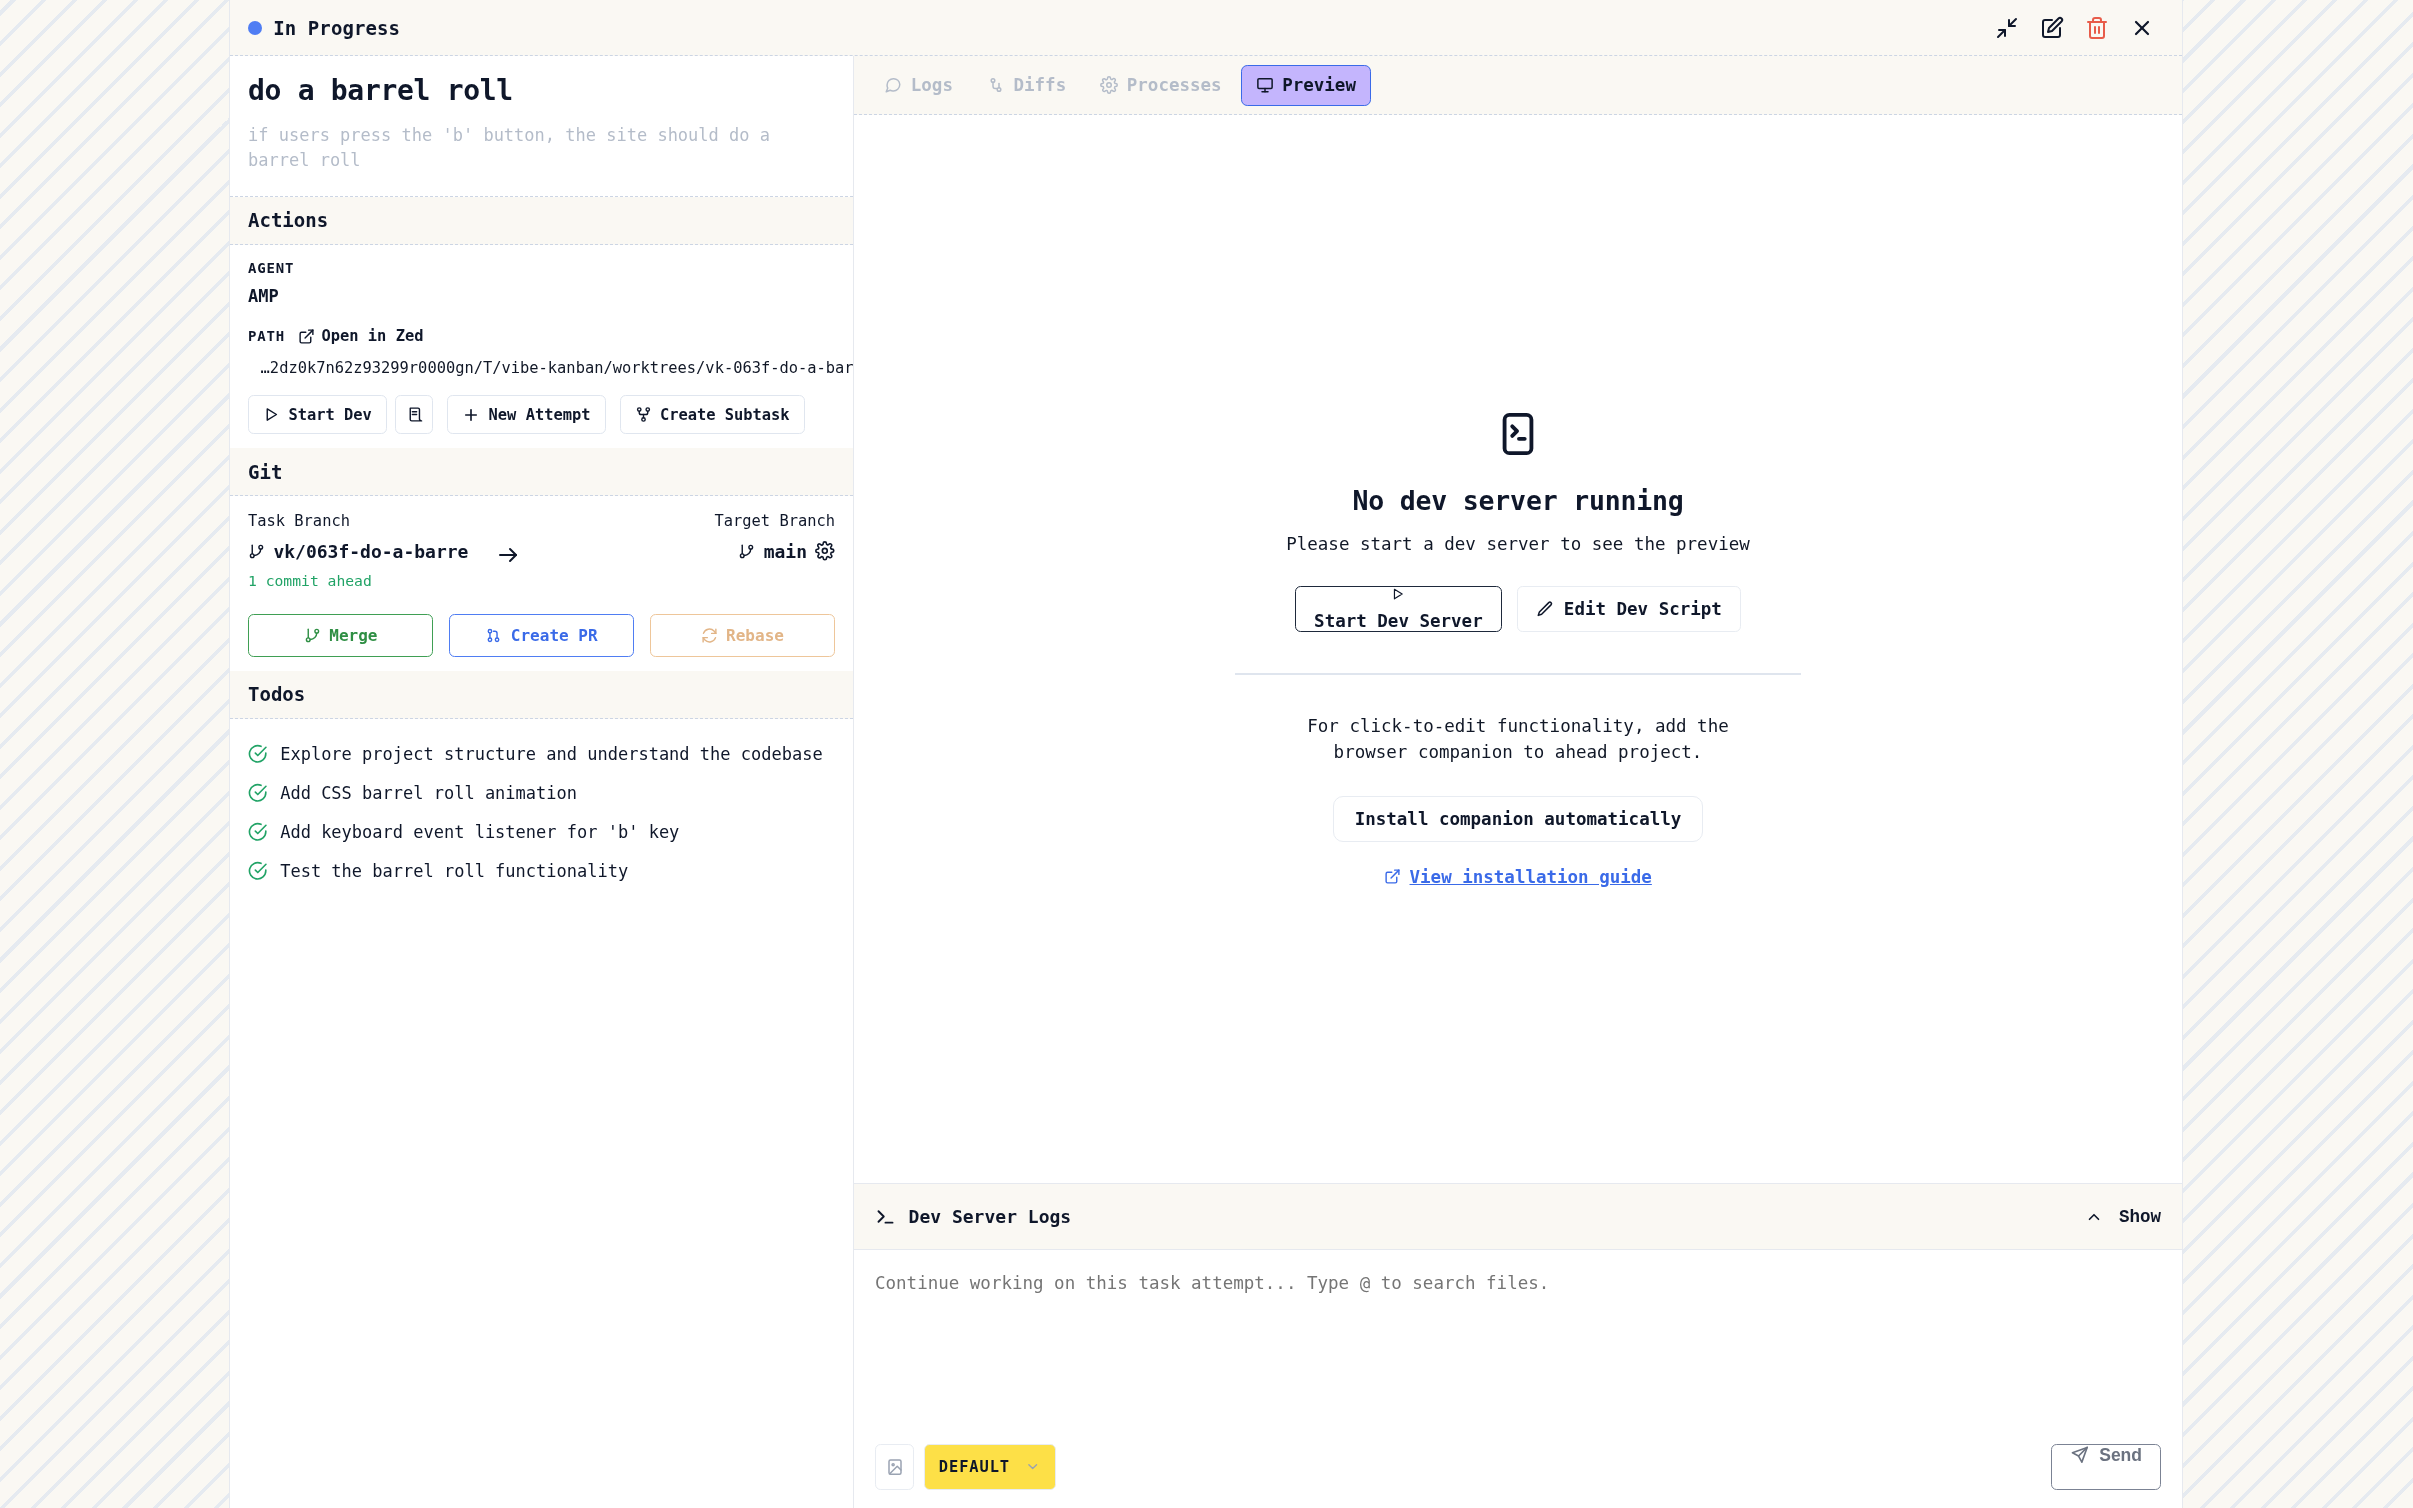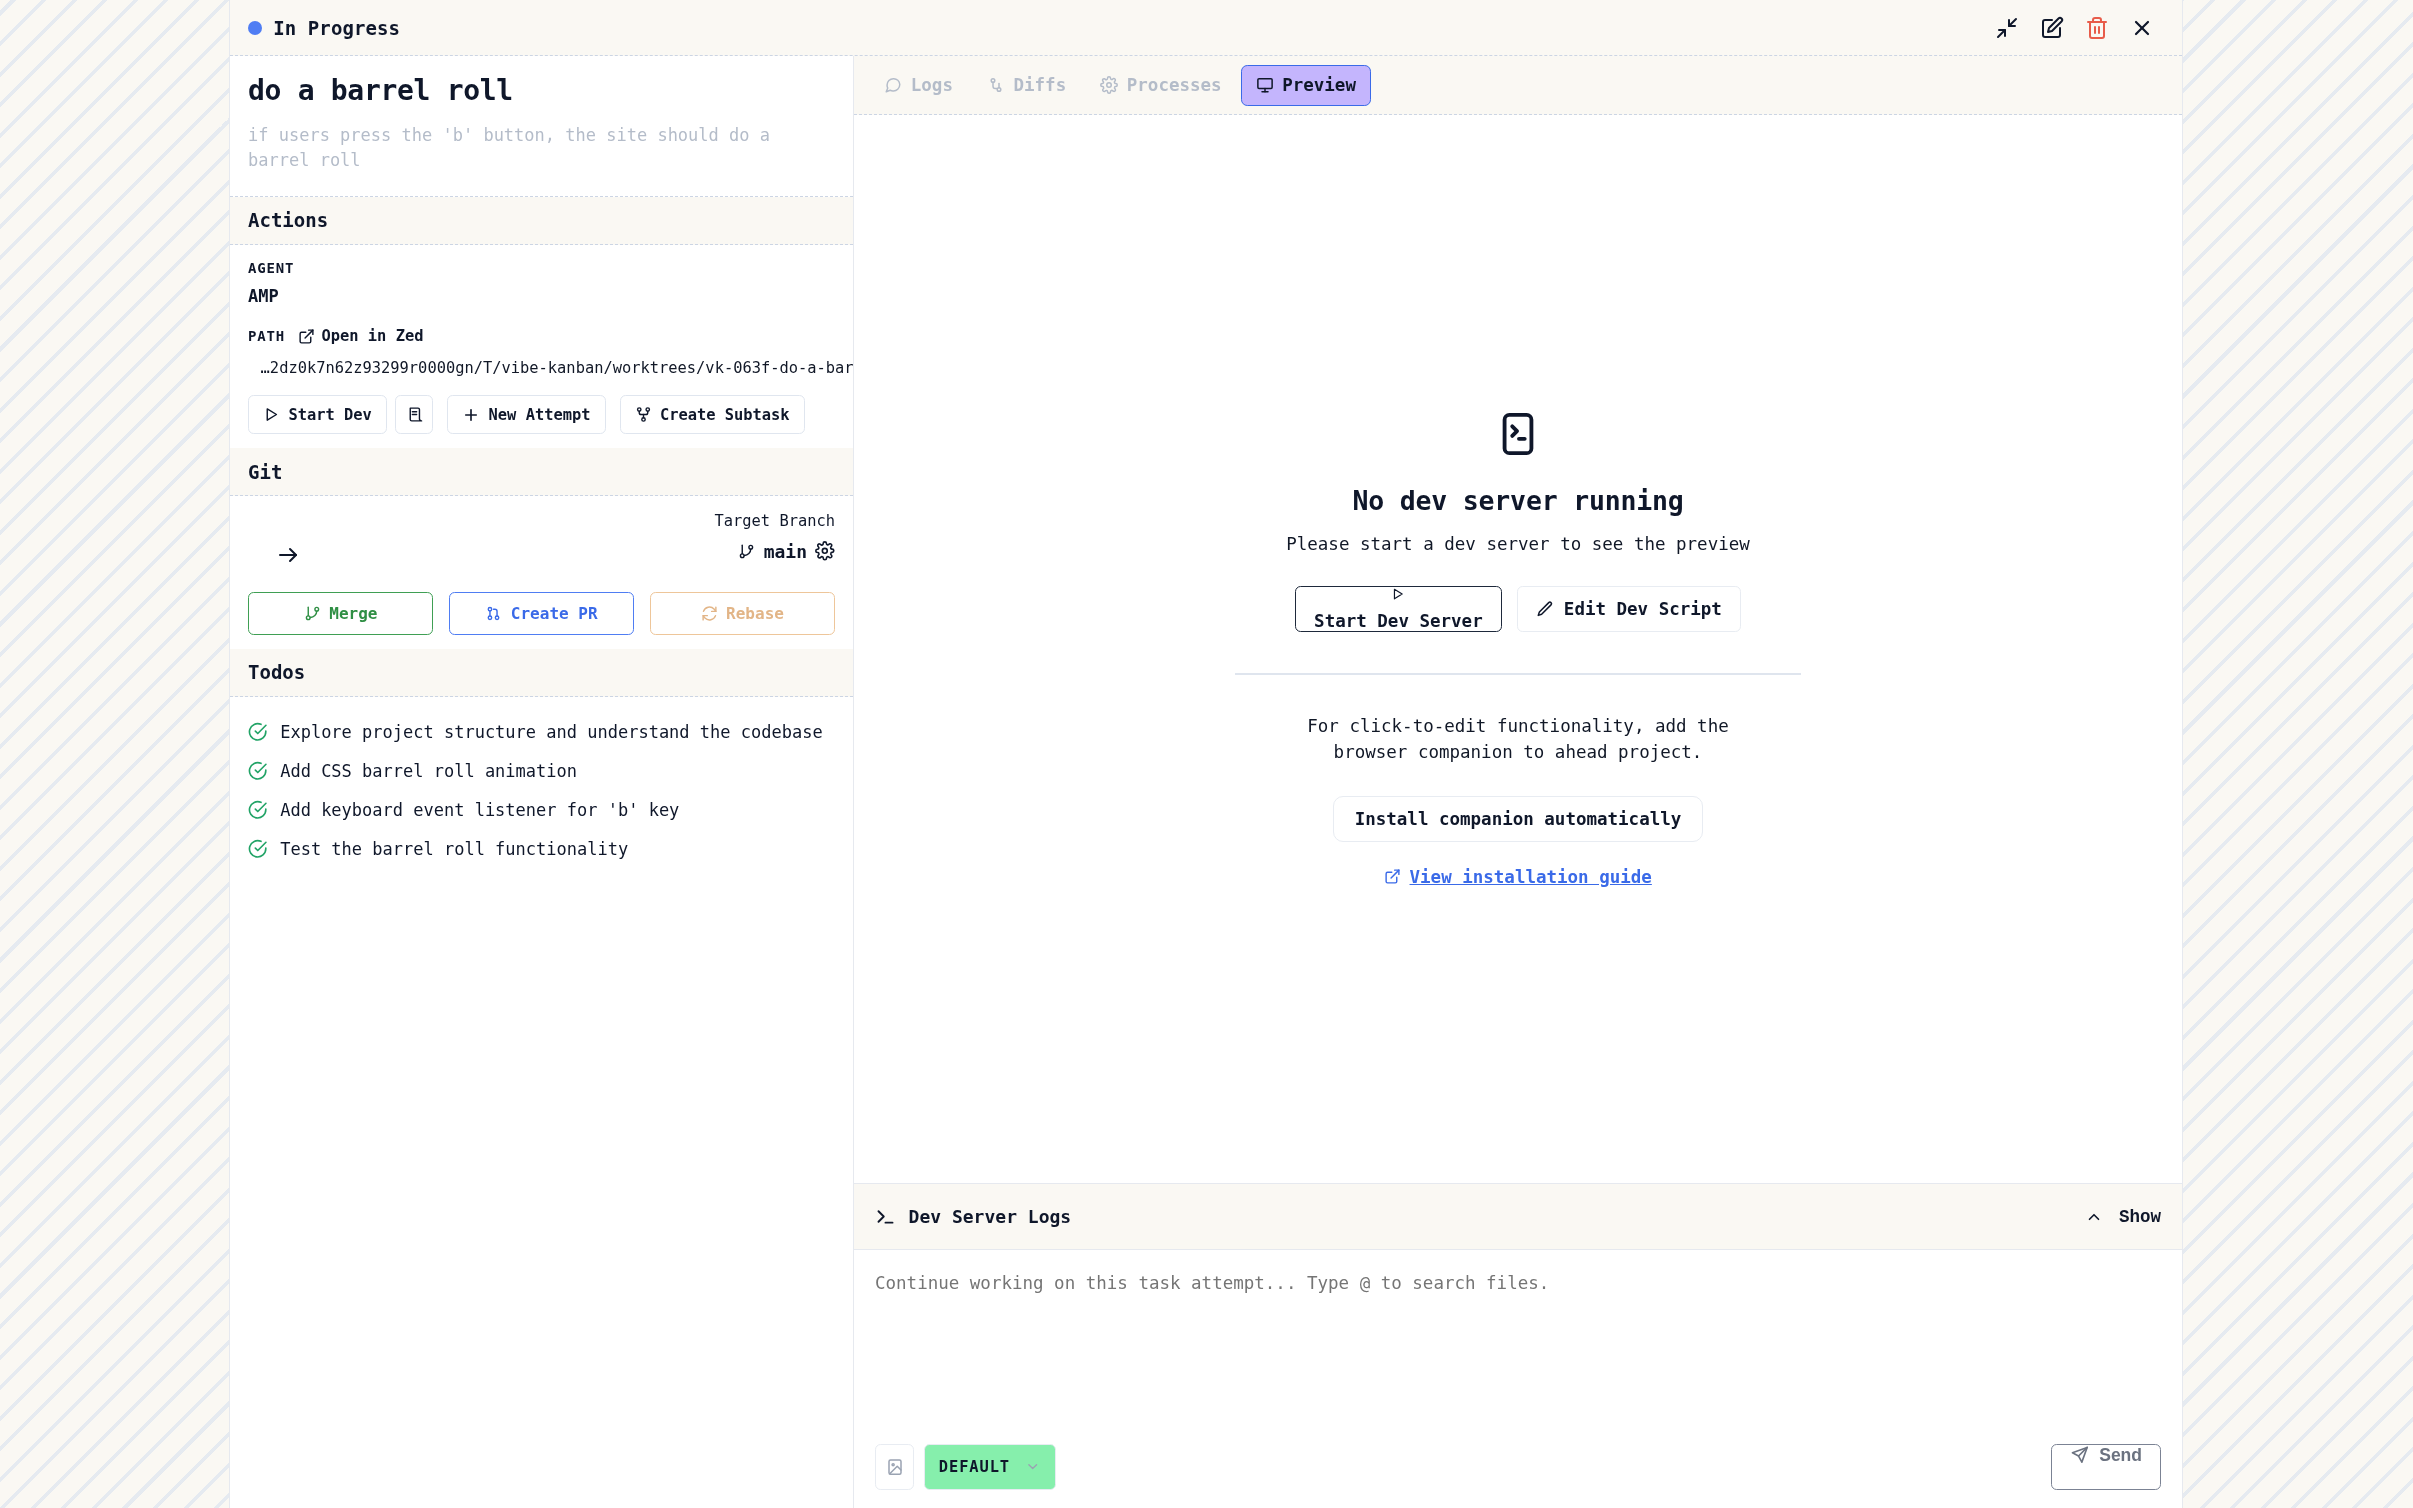--- a/index.html
+++ b/index.html
@@ -138,21 +138,21 @@
   .composer-input {
     flex:1; font-family:inherit; font-size:17.5px; color:#b4bcc9;
     border:none; outline:none; background:transparent; resize:none; line-height:1.4;
   }
   .composer-bottom { display:flex; align-items:center; gap:9.8px; margin-top:9.8px; }
   .attach-btn {
     width:39px; height:46px; border:1.4px solid #e8ecf2; border-radius:5.6px; background:#fff;
     display:flex; align-items:center; justify-content:center; cursor:pointer;
   }
   .model-select {
-    height:46px; border:1.4px solid #e8ecf2; border-radius:5.6px; background:#86efac;
+    height:46px; border:1.4px solid #e8ecf2; border-radius:5.6px; background:#fde047;
     display:flex; align-items:center; gap:15.4px; padding:0 14px; cursor:pointer;
   }
   .model-label { font-size:15.4px; font-weight:700; letter-spacing:0.9px; color:#0f172a; }
   .send-btn {
     margin-left:auto; height:46px; border:1.4px solid #7b8394; border-radius:5.6px; background:#fff;
     display:flex; align-items:flex-start; justify-content:center; gap:9.8px; padding:0 18px;
     font-family:"Liberation Sans", sans-serif; font-size:17.5px; font-weight:700; color:#6b7280; cursor:not-allowed;
   }
 </style>
 </head>
@@ -259,20 +259,33 @@
               <line x1="12" y1="12" x2="12" y2="16.6"></line>
             </svg>
             <span>Create Subtask</span>
           </div>
         </div>
       </div>
 
       <div class="section-head">Git</div>
       <div class="section-body">
         <div class="branch-grid">
+          <div class="branch-col">
+            <div class="branch-cap">Task Branch</div>
+            <div class="branch-name">
+              <svg width="17" height="17" viewBox="0 0 24 24" fill="none" stroke="#0f172a" stroke-width="2" stroke-linecap="round" stroke-linejoin="round">
+                <line x1="6" y1="3" x2="6" y2="15"></line>
+                  <circle cx="18" cy="6" r="2.6"></circle>
+                  <circle cx="6" cy="18" r="2.6"></circle>
+                <path d="M18 8.6a9 9 0 0 1-9 9"></path>
+              </svg>
+              <span>vk/063f-do-a-barre</span>
+            </div>
+            <div class="commits-ahead">1 commit ahead</div>
+          </div>
 
           <div class="arrow-mid">
             <svg width="24" height="24" viewBox="0 0 24 24" fill="none" stroke="#0f172a" stroke-width="2" stroke-linecap="round" stroke-linejoin="round">
               <line x1="4" y1="12" x2="20" y2="12"></line>
                 <polyline points="14,6 20,12 14,18"></polyline>
             </svg>
           </div>
 
           <div class="branch-col right-col">
             <div class="branch-cap">Target Branch</div>

